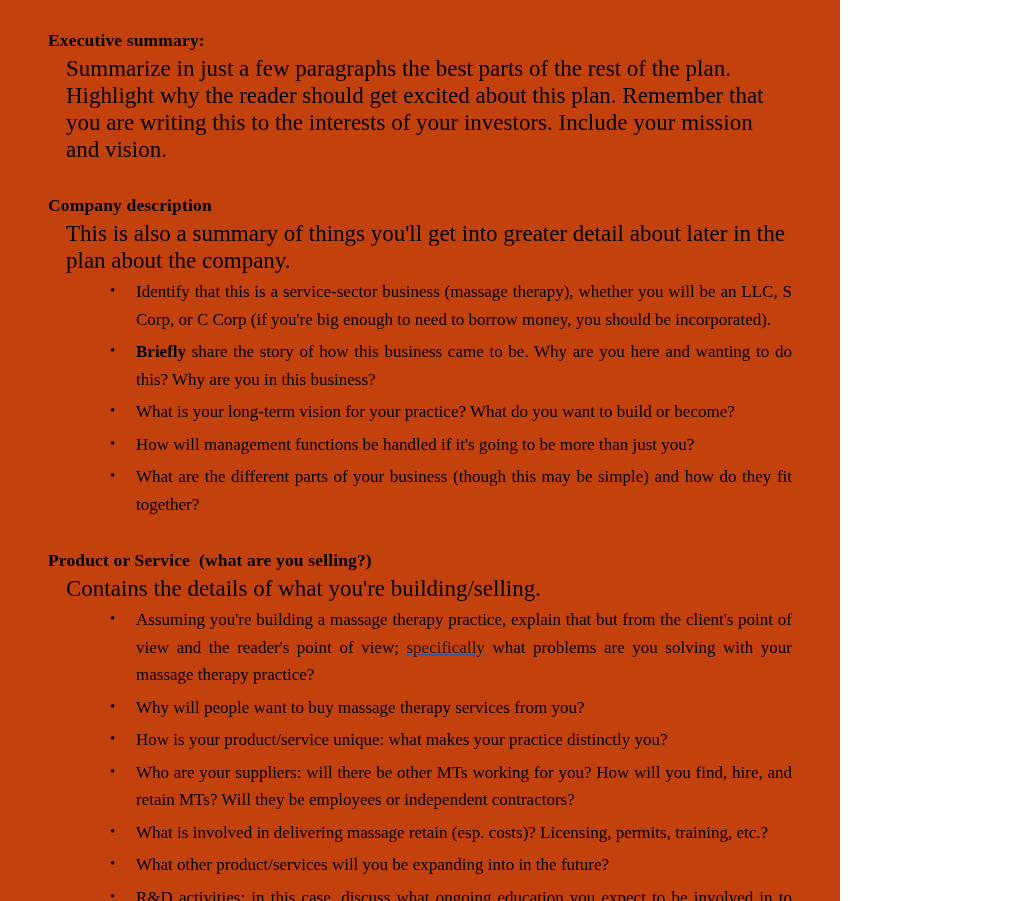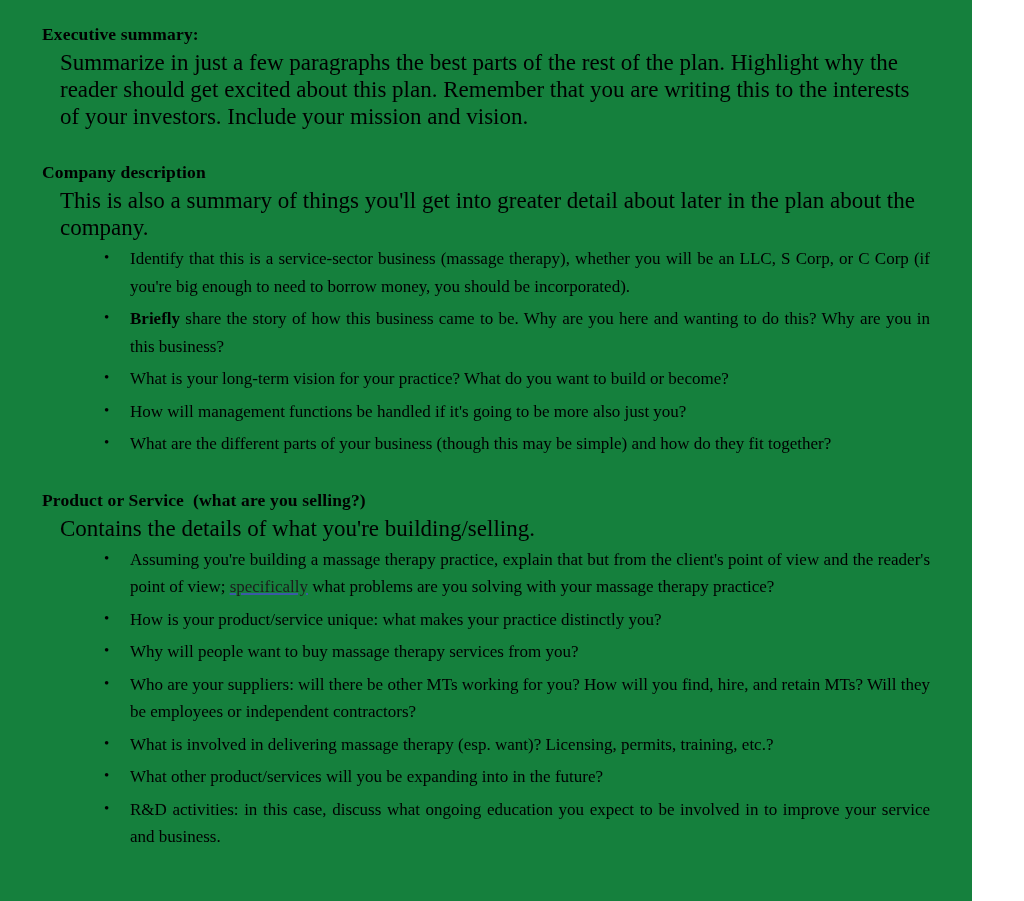--- a/index.html
+++ b/index.html
@@ -12,24 +12,24 @@
     width: 1024px;
     height: 901px;
     overflow: hidden;
     font-family: "Liberation Serif", "DejaVu Serif", serif;
     color: #000000;
     -webkit-font-smoothing: none;
   }
 
   .page {
     position: relative;
-    width: 972px;
+    width: 840px;
     height: 901px;
-    background: #15803d;
-    padding: 8px;
+    background: #c2410c;
+    padding: 14px;
     box-sizing: border-box;
   }
 
   .doc-body {
     padding: 14px 34px 0 34px;
     box-sizing: border-box;
   }
 
   
   .section {
@@ -123,46 +123,46 @@
         <li>
           <span>Identify that this is a service-sector business (massage therapy), whether you will be an LLC, S Corp, or C Corp (if you're big enough to need to borrow money, you should be incorporated).</span>
         </li>
         <li>
           <span class="b">Briefly</span><span> share the story of how this business came to be. Why are you here and wanting to do this? Why are you in this business?</span>
         </li>
         <li class="single">
           <span>What is your long-term vision for your practice? What do you want to build or become?</span>
         </li>
         <li class="single">
-          <span>How will management functions be handled if it's going to be more also just you?</span>
+          <span>How will management functions be handled if it's going to be more than just you?</span>
         </li>
         <li>
           <span>What are the different parts of your business (though this may be simple) and how do they fit together?</span>
         </li>
       </ul>
     </div>
 
     <div class="section">
       <div class="section-heading">Product or Service  (what are you selling?)</div>
       <p class="section-intro">Contains the details of what you're building/selling.</p>
       <ul class="bullets">
         <li>
           <span>Assuming you're building a massage therapy practice, explain that but from the client's point of view and the reader's point of view; </span><span class="link-underline">specifically</span><span> what problems are you solving with your massage therapy practice?</span>
         </li>
         <li class="single">
-          <span>How is your product/service unique: what makes your practice distinctly you?</span>
+          <span>Why will people want to buy massage therapy services from you?</span>
         </li>
         <li class="single">
-          <span>Why will people want to buy massage therapy services from you?</span>
+          <span>How is your product/service unique: what makes your practice distinctly you?</span>
         </li>
         <li>
           <span>Who are your suppliers: will there be other MTs working for you? How will you find, hire, and retain MTs? Will they be employees or independent contractors?</span>
         </li>
         <li class="single">
-          <span>What is involved in delivering massage therapy (esp. want)? Licensing, permits, training, etc.?</span>
+          <span>What is involved in delivering massage retain (esp. costs)? Licensing, permits, training, etc.?</span>
         </li>
         <li class="single">
           <span>What other product/services will you be expanding into in the future?</span>
         </li>
         <li>
           <span>R&amp;D activities: in this case, discuss what ongoing education you expect to be involved in to improve your service and business.</span>
         </li>
       </ul>
     </div>
 

